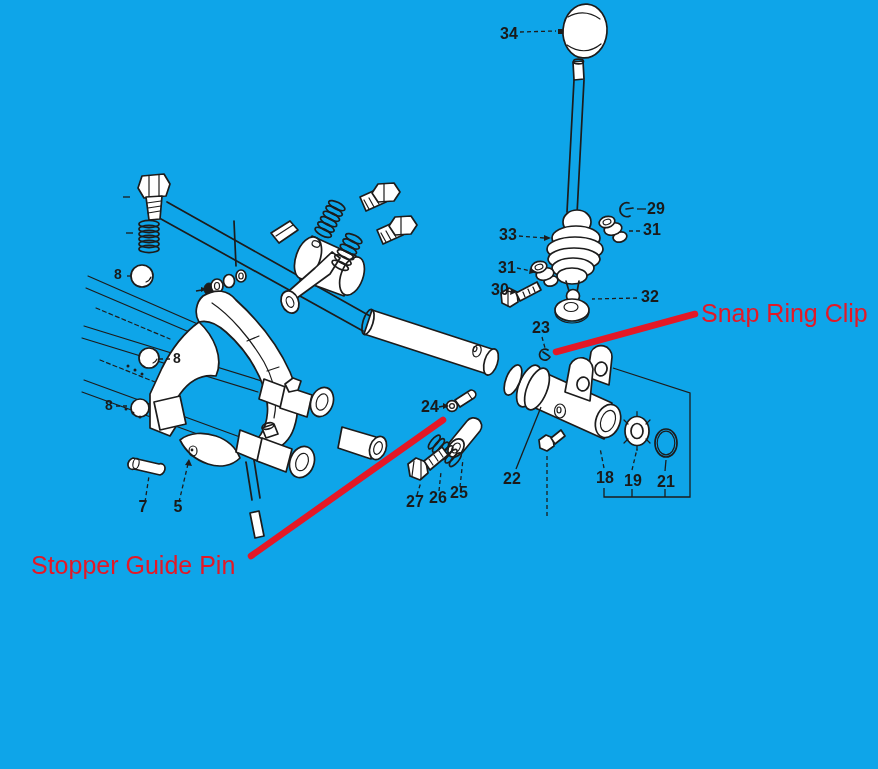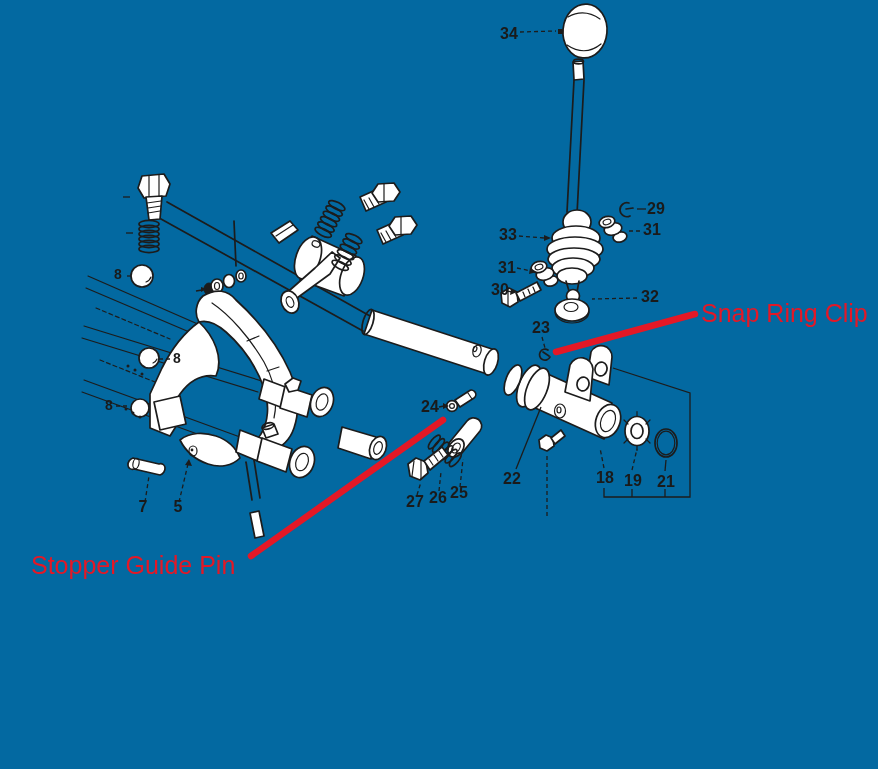--- a/index.html
+++ b/index.html
@@ -1,16 +1,16 @@
 <!DOCTYPE html>
 <html><head>
 <meta charset="utf-8">
 <style>
   html,body{margin:0;padding:0;background:#ffffff;}
-  .canvas{position:relative;width:878px;height:769px;background:#0369a1;overflow:hidden;}
+  .canvas{position:relative;width:878px;height:769px;background:#0ea5e9;overflow:hidden;}
   svg{display:block;}
   svg *{vector-effect:none;}
   text{font-family:"Liberation Sans", sans-serif;}
   .plbl{font-size:16px;font-weight:bold;fill:#1a1a1a;}
   .plbl-sm{font-size:14px;font-weight:bold;fill:#1a1a1a;}
   .ann{font-size:25px;fill:#e41826;}
   .ink{stroke:#1c1c1c;fill:none;stroke-width:1.7;stroke-linecap:round;stroke-linejoin:round;}
   .inkf{stroke:#1c1c1c;fill:#ffffff;stroke-width:1.7;stroke-linecap:round;stroke-linejoin:round;}
   .thin{stroke:#1c1c1c;fill:none;stroke-width:1.2;stroke-linecap:round;}
   .lead{stroke:#1c1c1c;fill:none;stroke-width:1.3;}

